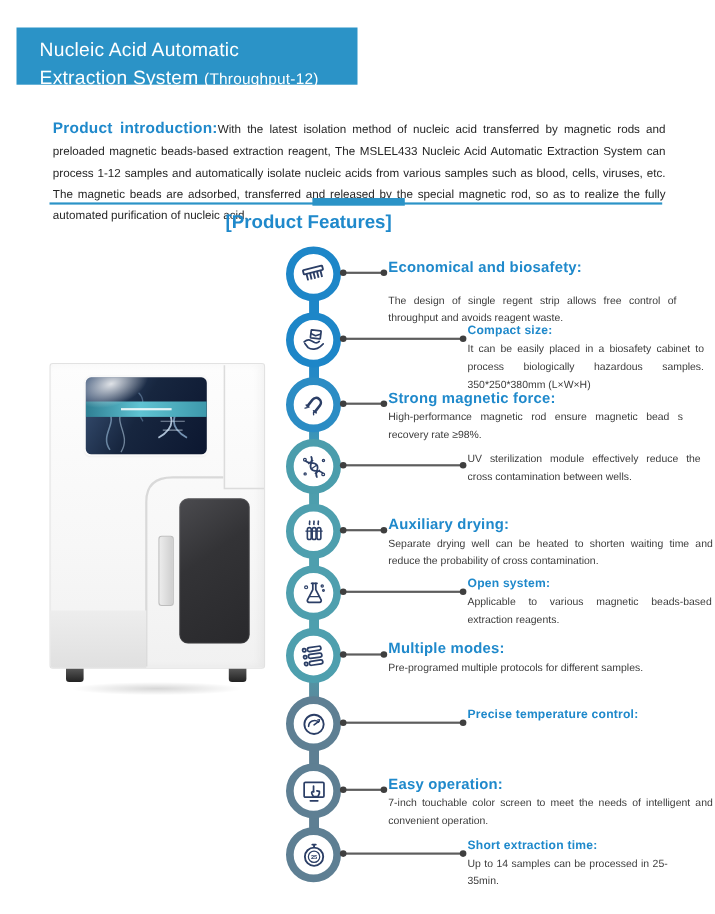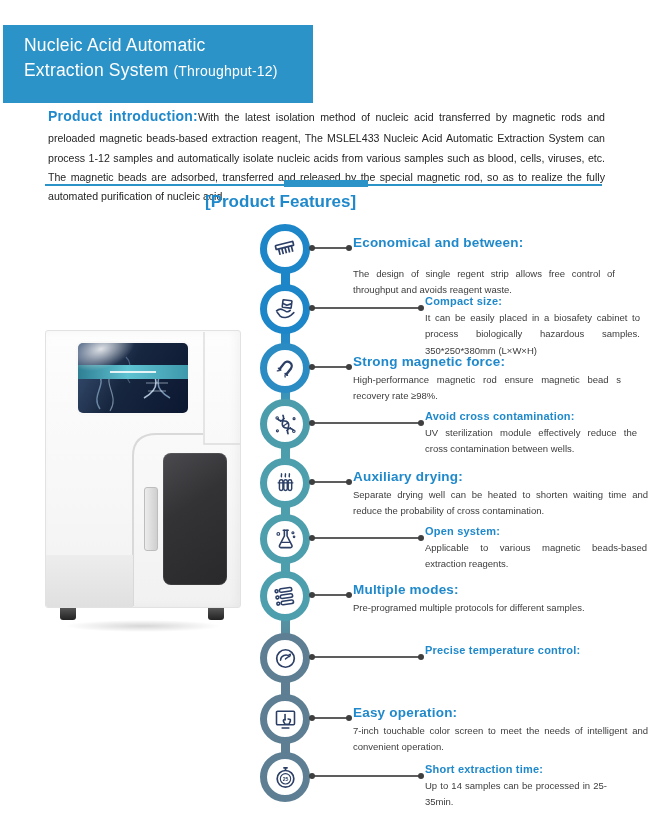--- a/index.html
+++ b/index.html
@@ -1,21 +1,21 @@
 <!DOCTYPE html>
 <html style="--banner-bg: #2B93C7; --accent: #1F89CB;"><head>
 <meta charset="utf-8">
 <style>
   *{margin:0;padding:0;box-sizing:border-box}
   html,body{background:#fff}
   body{width:650px;height:831px;position:relative;overflow:hidden;
        font-family:"Liberation Sans",sans-serif;color:#222}
 
   
-  .banner{position:absolute;left:3px;top:25px;width:310px;height:78px;
+  .banner{position:absolute;left:15px;top:25px;width:310px;height:52px;
           background:var(--banner-bg,#2b93c7);color:#fff;padding:8px 0 0 21px;line-height:1.42}
   .banner .l1,.banner .l2{font-size:17.5px;letter-spacing:.2px}
   .banner .suffix{font-size:14px}
 
   
   .intro{position:absolute;left:48px;top:104px;width:557px;font-size:10.6px;
          line-height:1.82;text-align:justify;color:#252525}
   .intro .label{font-size:14px;font-weight:bold;color:var(--accent,#1f89cb);letter-spacing:.2px}
 
   
@@ -221,21 +221,21 @@
     <div class="timeline-seg" style="top: 658px; height: 61px; background: linear-gradient(rgb(94, 127, 147), rgb(94, 127, 147));"></div>
     <div class="timeline-seg" style="top: 719px; height: 58px; background: linear-gradient(rgb(94, 127, 147), rgb(94, 127, 147));"></div>
     <div class="feature short" style="top: 224px;">
     <div class="fcircle" style="border-color: rgb(29, 134, 200);">
       <svg>
           <use href="#sym-reagent-strip-icon"></use>
         </svg>
     </div>
     <div class="fconn"></div>
     <div class="ftext">
-      <div class="ftitle">Economical and between:</div>
+      <div class="ftitle">Economical and biosafety:</div>
       <div class="fbody" style="width: 262px; margin-top: 16px;">The design of single regent strip allows free control of throughput and avoids reagent waste.</div>
     </div>
   </div>
     <div class="feature long" style="top: 284px;">
     <div class="fcircle" style="border-color: rgb(29, 134, 200);">
       <svg>
           <use href="#sym-hand-box-icon"></use>
         </svg>
     </div>
     <div class="fconn"></div>
@@ -257,21 +257,20 @@
     </div>
   </div>
     <div class="feature long" style="top: 399px;">
     <div class="fcircle" style="border-color: rgb(75, 157, 172);">
       <svg>
           <use href="#sym-dna-helix-icon"></use>
         </svg>
     </div>
     <div class="fconn"></div>
     <div class="ftext">
-      <div class="ftitle">Avoid cross contamination:</div>
       <div class="fbody" style="width: 212px;">UV sterilization module effectively reduce the cross contamination between wells.</div>
     </div>
   </div>
     <div class="feature short" style="top: 458px;">
     <div class="fcircle" style="border-color: rgb(78, 159, 174);">
       <svg>
           <use href="#sym-heated-tubes-icon"></use>
         </svg>
     </div>
     <div class="fconn"></div>

